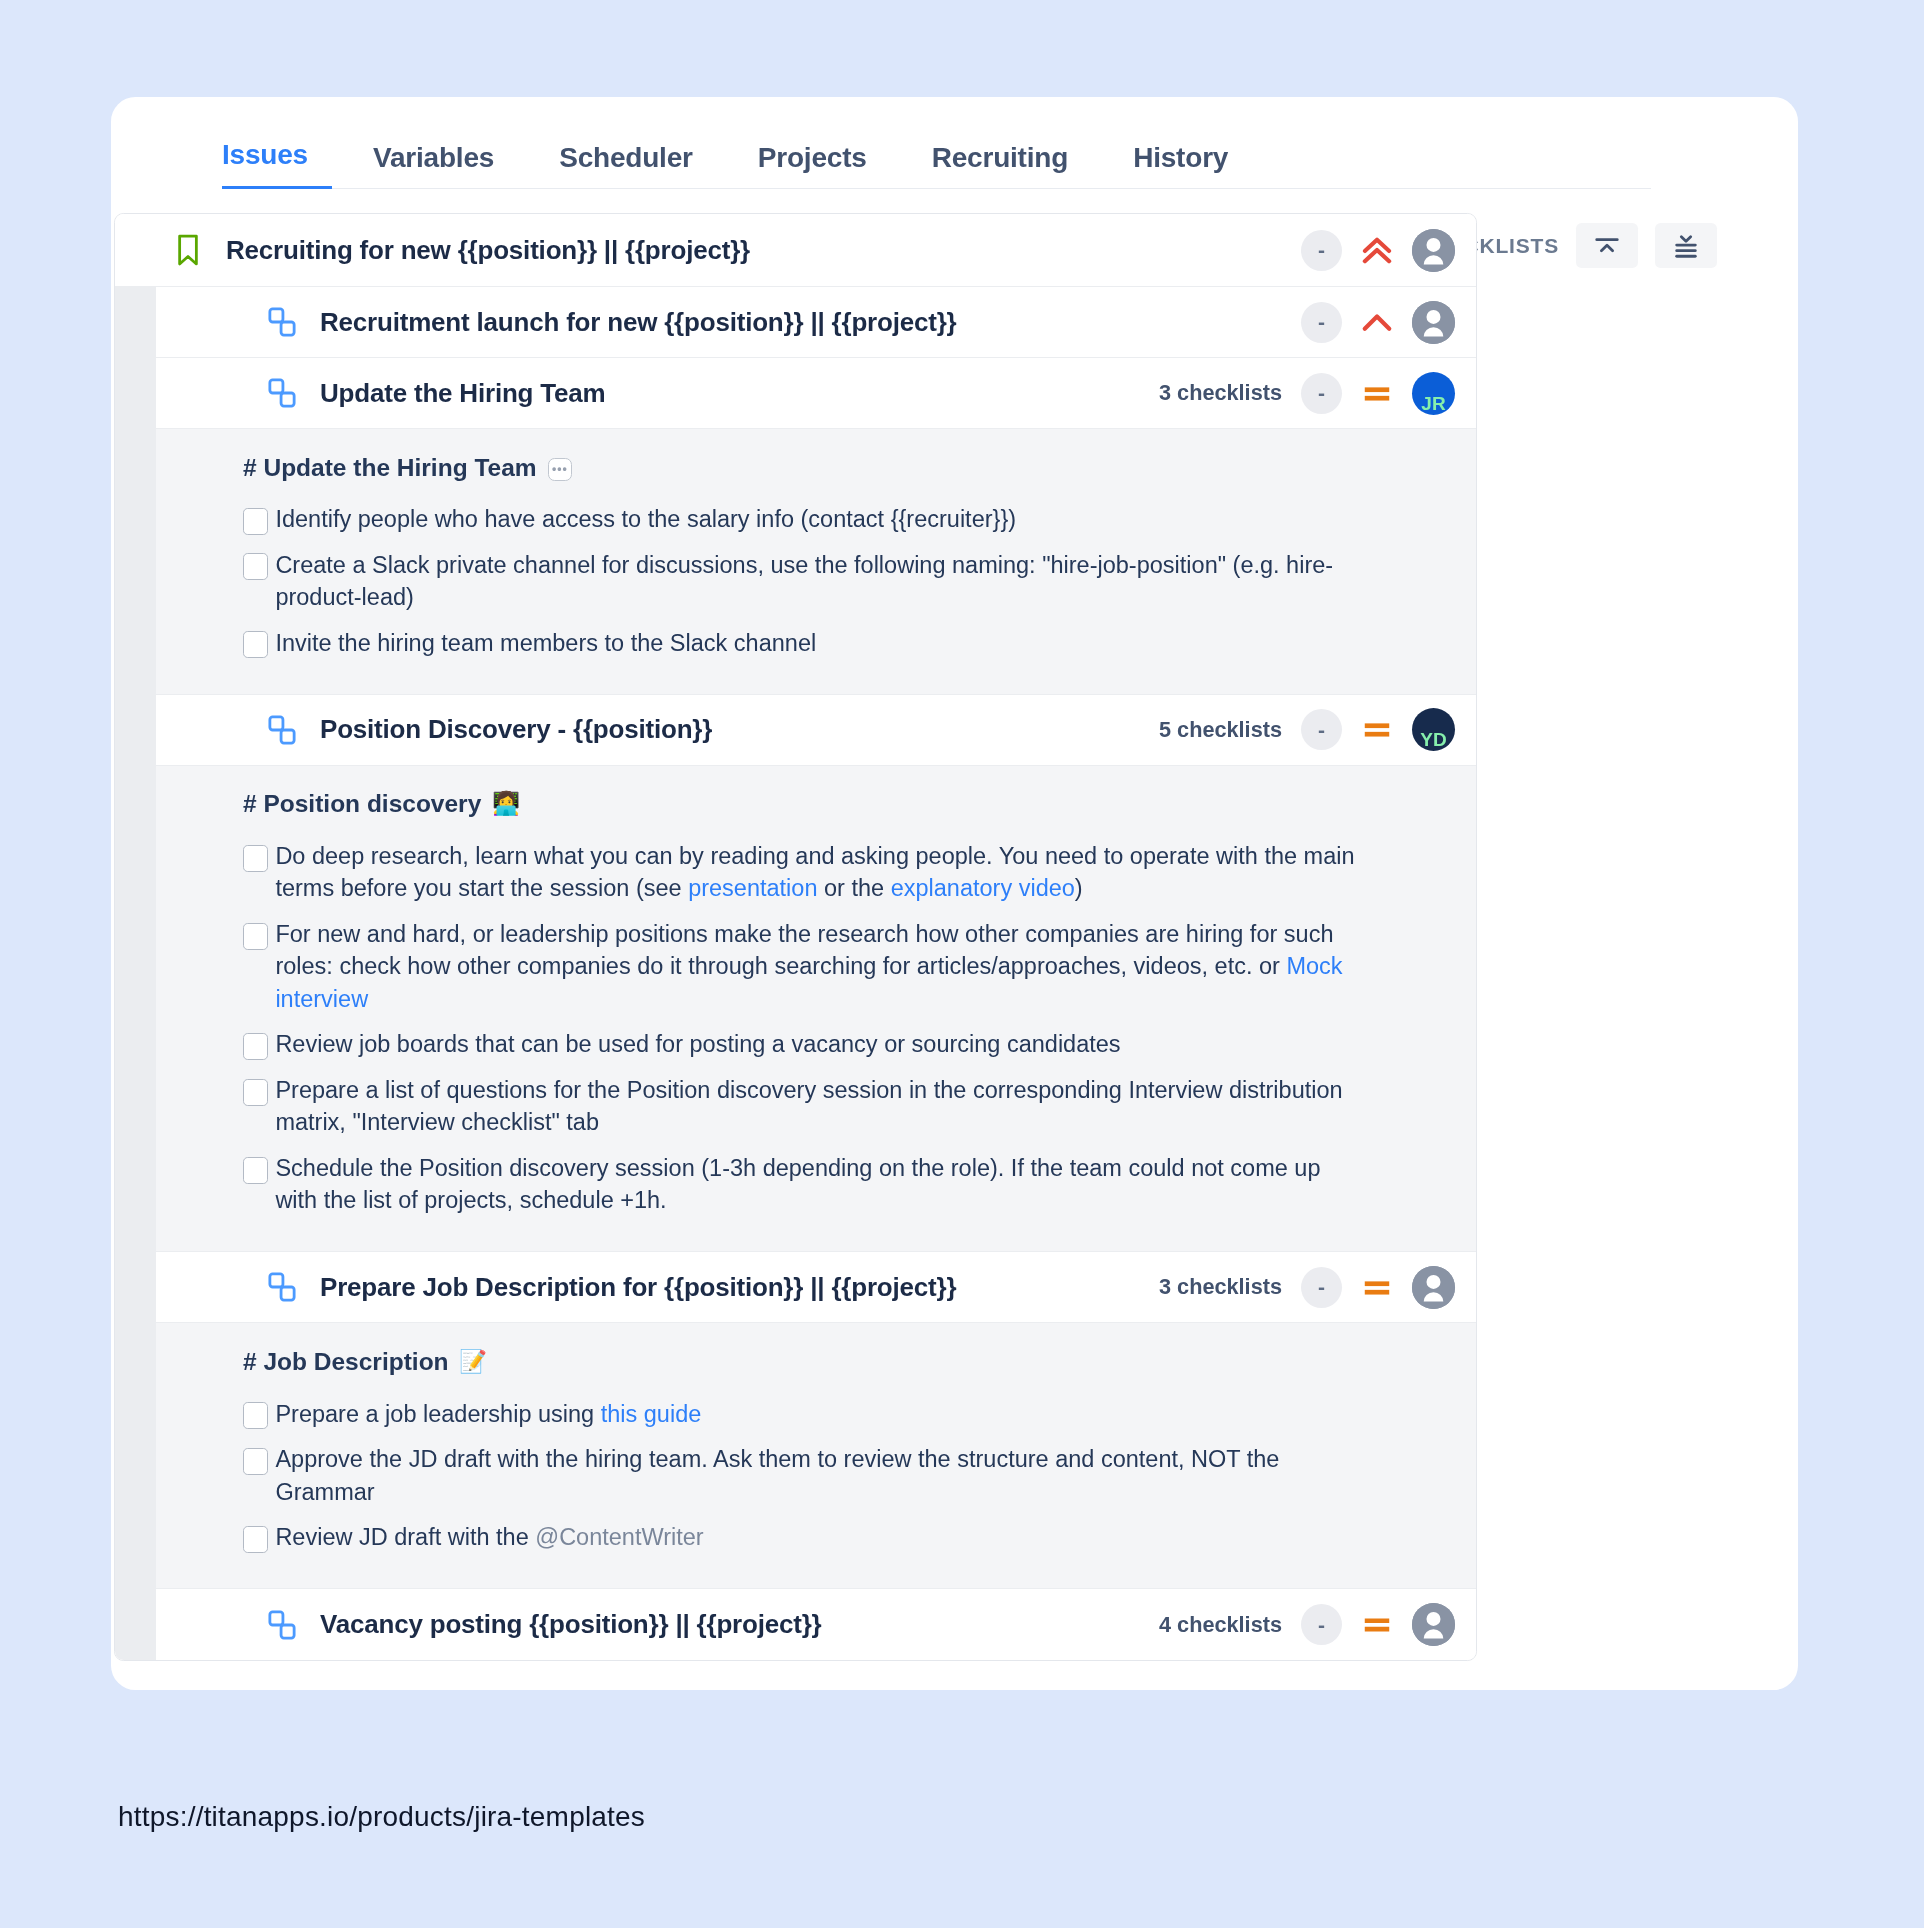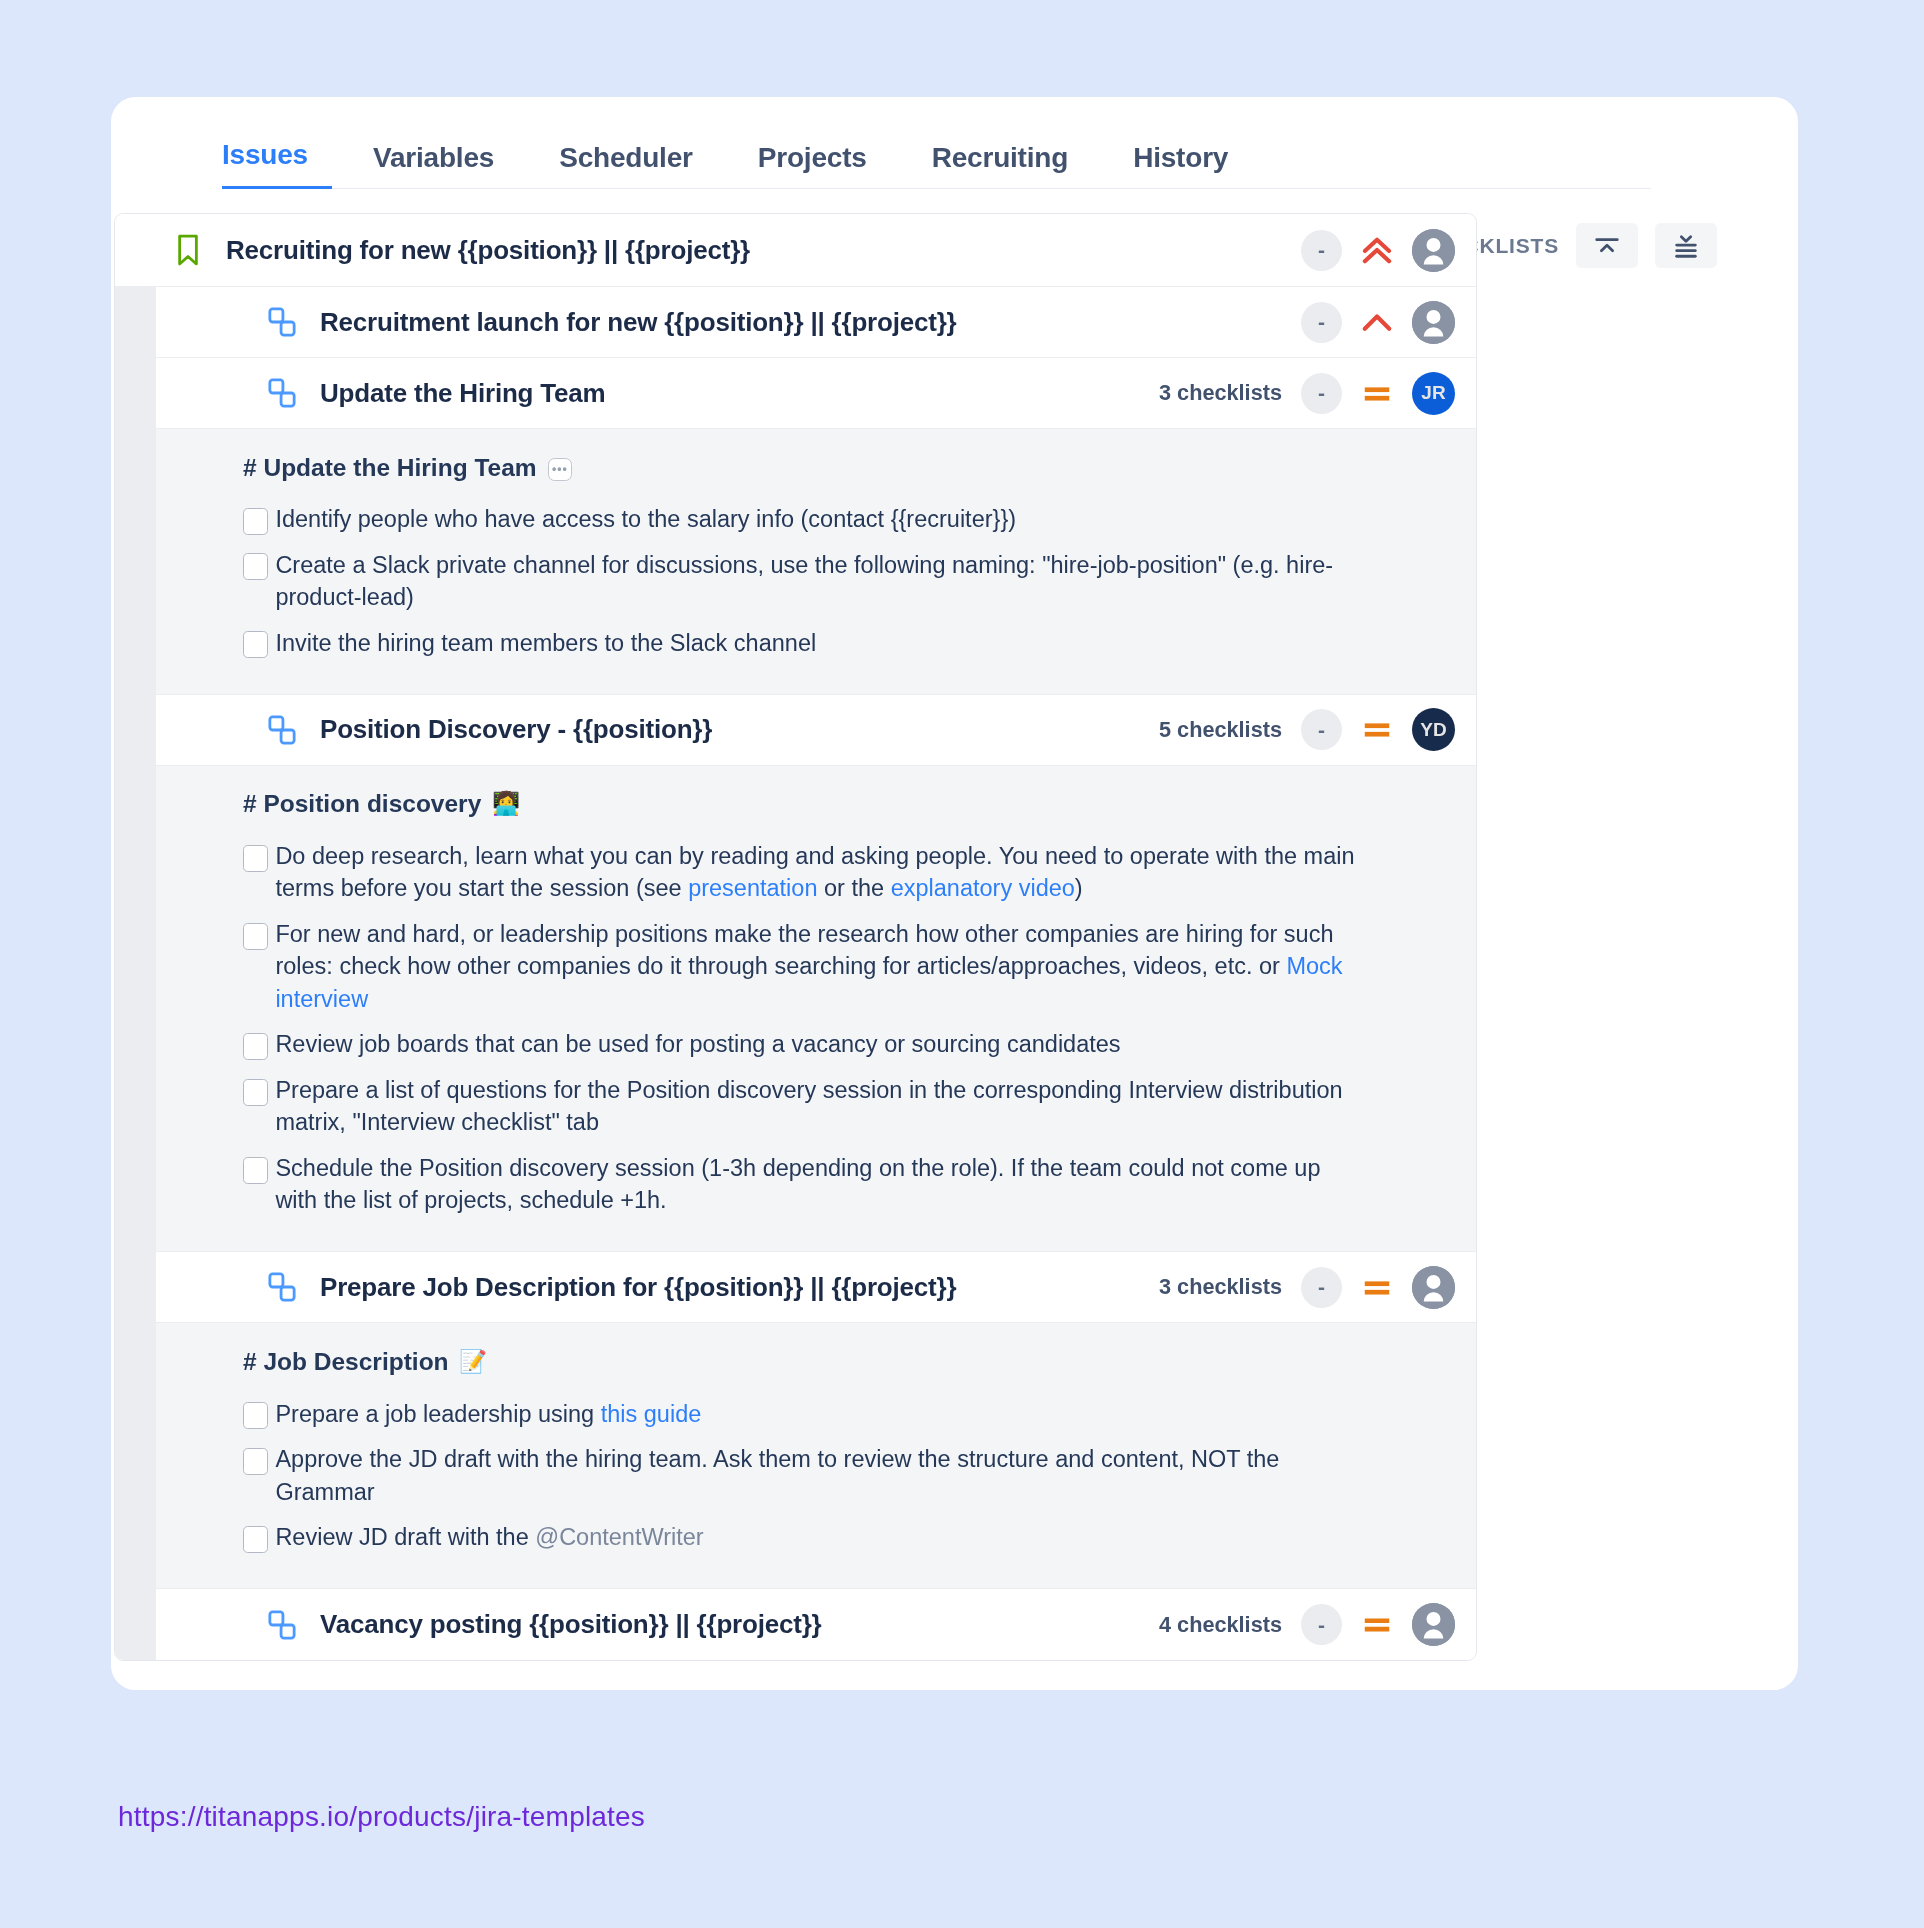--- a/index.html
+++ b/index.html
@@ -156,25 +156,25 @@
     align-items: center;
     justify-content: center;
     cursor: pointer;
   }
   .priority { width: 32px; height: 32px; display:flex; align-items:center; justify-content:center; }
   .avatar {
     width: 43px;
     height: 43px;
     border-radius: 50%;
     display: flex;
-    align-items: center;
+    align-items: flex-end;
     justify-content: center;
     font-size: 19px;
     font-weight: 700;
-    color: #e5e5e5;
+    color: #86efac;
     flex: 0 0 auto;
     cursor: pointer;
   }
   .avatar.blank { background: #8993a4; }
 
   
   .checklist-panel {
     background: #f4f5f7;
     border-left: 41px solid #ebedf0;
     border-bottom: 0.9px solid #ebedf0;
@@ -228,21 +228,21 @@
   }
   .cl-text a { color: #2d7ff9; text-decoration: none; }
   .mention { color: #7a869a; }
 
   
   .footer-url {
     position: absolute;
     left: 118px;
     top: 1801px;
     font-size: 28px;
-    color: #6d28d9;
+    color: #0f172a;
     letter-spacing: 0.2px;
   }
 </style>
 </head>
 <body>
 
 <div class="page">
 
   <div class="app-card">
 

